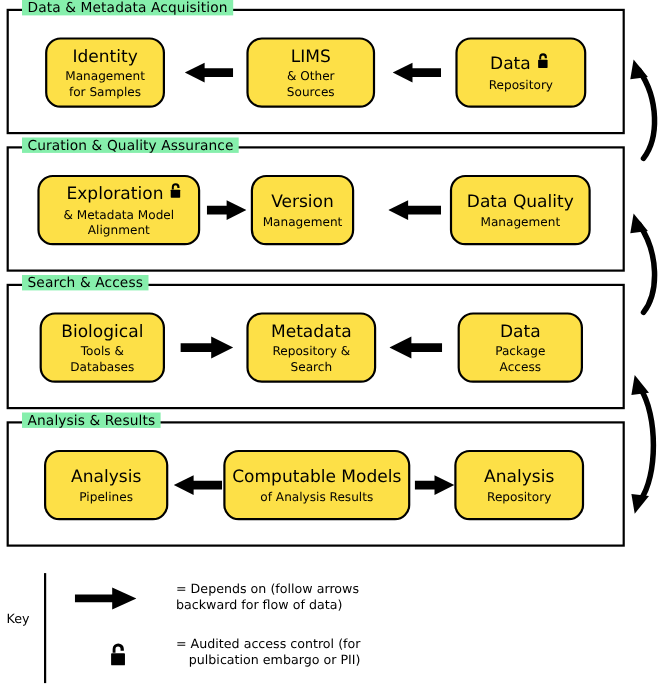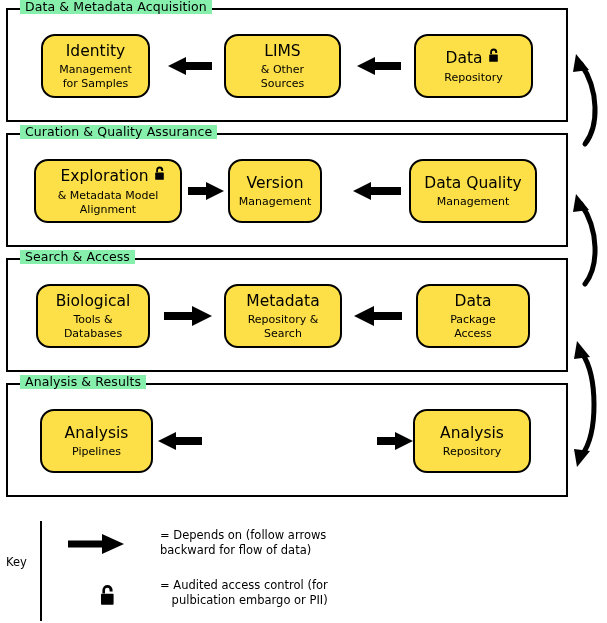--- a/index.html
+++ b/index.html
@@ -274,20 +274,26 @@
     <div class="section-label">Analysis &amp; Results</div>
   </div>
 
   <div class="node rowbox r4" style="left:40px; width:113px;">
     <div class="title">
       <span>Analysis</span>
     </div>
     <div class="sub">Pipelines</div>
   </div>
 
+  <div class="node rowbox r4" style="left:203px; width:170px;">
+    <div class="title">
+      <span>Computable Models</span>
+    </div>
+    <div class="sub">of Analysis Results</div>
+  </div>
 
   <div class="node rowbox r4" style="left:413px; width:118px;">
     <div class="title">
       <span>Analysis</span>
     </div>
     <div class="sub">Repository</div>
   </div>
 
   <div class="arrow" style="left:158px; top:430px; width:44px;">
     <svg width="44" height="22" viewBox="0 0 44 22">

